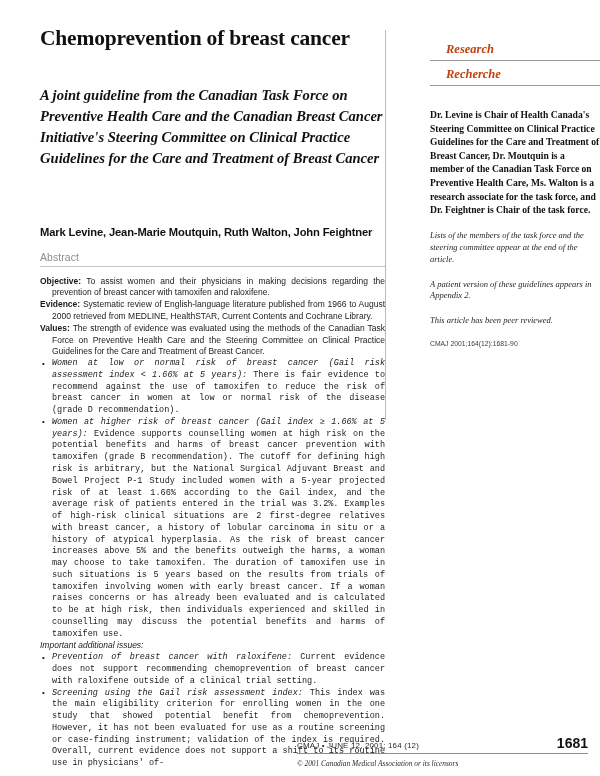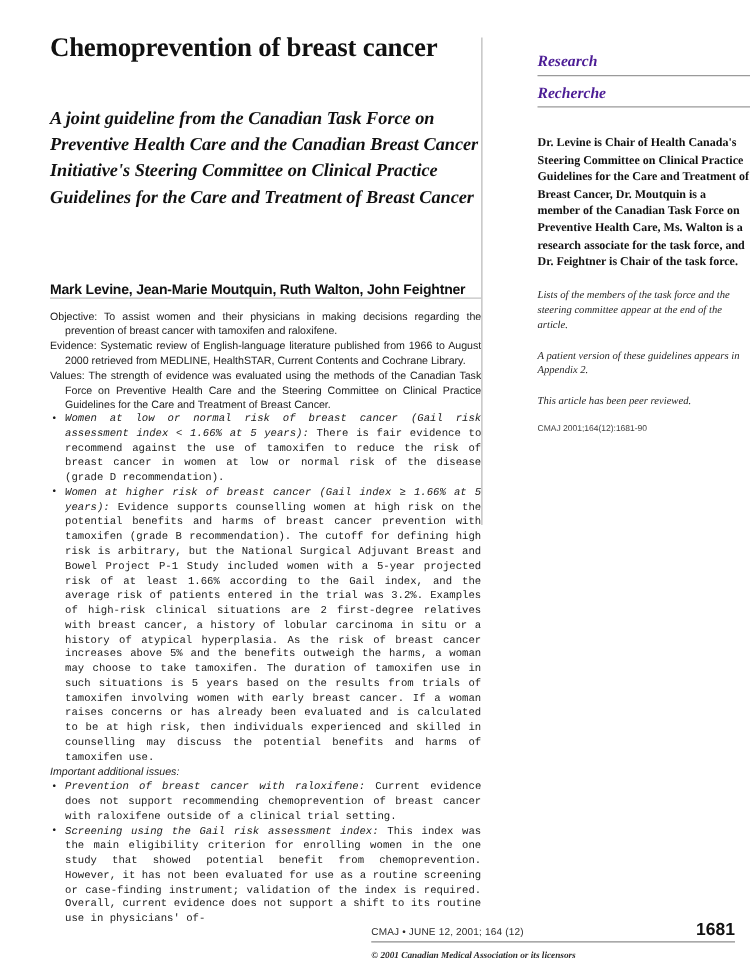--- a/index.html
+++ b/index.html
@@ -95,21 +95,21 @@
     line-height: 1.385;
     text-align: justify;
     color: #1a1a1a;
   }
   .ab-p {
     margin: 0 0 0 0;
     padding-left: 12px;
     text-indent: -12px;
   }
   .ab-p .lbl {
-    font-weight: normal;
+    font-weight: bold;
   }
   .ab-head {
     font-weight: bold;
     margin: 0;
   }
   .ab-ital-head {
     font-style: italic;
     margin: 0;
   }
   .bullets {
@@ -134,22 +134,22 @@
   .bullets li em {
     font-style: italic;
   }
 
   
   .side-head {
     font-family: "Liberation Serif", serif;
     font-size: 12.5px;
     font-weight: bold;
     font-style: italic;
-    margin: 0 0 3px 0;
-    color: #4c1d95;
+    margin: 0 0 3px 16px;
+    color: #c2410c;
   }
   .side-rule {
     height: 1px;
     background: #9a9a9a;
     width: 100%;
     margin: 0 0 6px 0;
   }
   .side-spacer {
     height: 16px;
   }
@@ -203,21 +203,21 @@
   }
   .footer-page {
     font-family: "Liberation Sans", sans-serif;
     font-size: 14px;
     font-weight: bold;
     color: #111;
   }
   .footer-copy {
     font-family: "Liberation Serif", serif;
     font-size: 7.4px;
-    font-weight: bold;
+    font-weight: normal;
     font-style: italic;
     color: #2b2b2b;
     margin: 5px 0 0 243px;
   }
 </style>
 </head>
 <body>
 
 <div class="page">
 
@@ -226,20 +226,21 @@
   <div class="cols">
 
     <div class="col-main">
 
       <h1 class="article-title">Chemoprevention of breast cancer</h1>
 
       <p class="article-subtitle">A joint guideline from the Canadian Task Force on Preventive Health Care and the Canadian Breast Cancer Initiative's Steering Committee on Clinical Practice Guidelines for the Care and Treatment of Breast Cancer</p>
 
       <p class="authors">Mark Levine, Jean-Marie Moutquin, Ruth Walton, John Feightner</p>
 
+      <div class="abstract-head">Abstract</div>
       <div class="rule"></div>
 
       <div class="abstract">
 
         <p class="ab-p"><span class="lbl">Objective:</span><span> To assist women and their physicians in making decisions regarding the prevention of breast cancer with tamoxifen and raloxifene.</span></p>
 
         <p class="ab-p"><span class="lbl">Evidence:</span><span> Systematic review of English-language literature published from 1966 to August 2000 retrieved from MEDLINE, HealthSTAR, Current Contents and Cochrane Library.</span></p>
 
         <p class="ab-p"><span class="lbl">Values:</span><span> The strength of evidence was evaluated using the methods of the Canadian Task Force on Preventive Health Care and the Steering Committee on Clinical Practice Guidelines for the Care and Treatment of Breast Cancer.</span></p>
 

